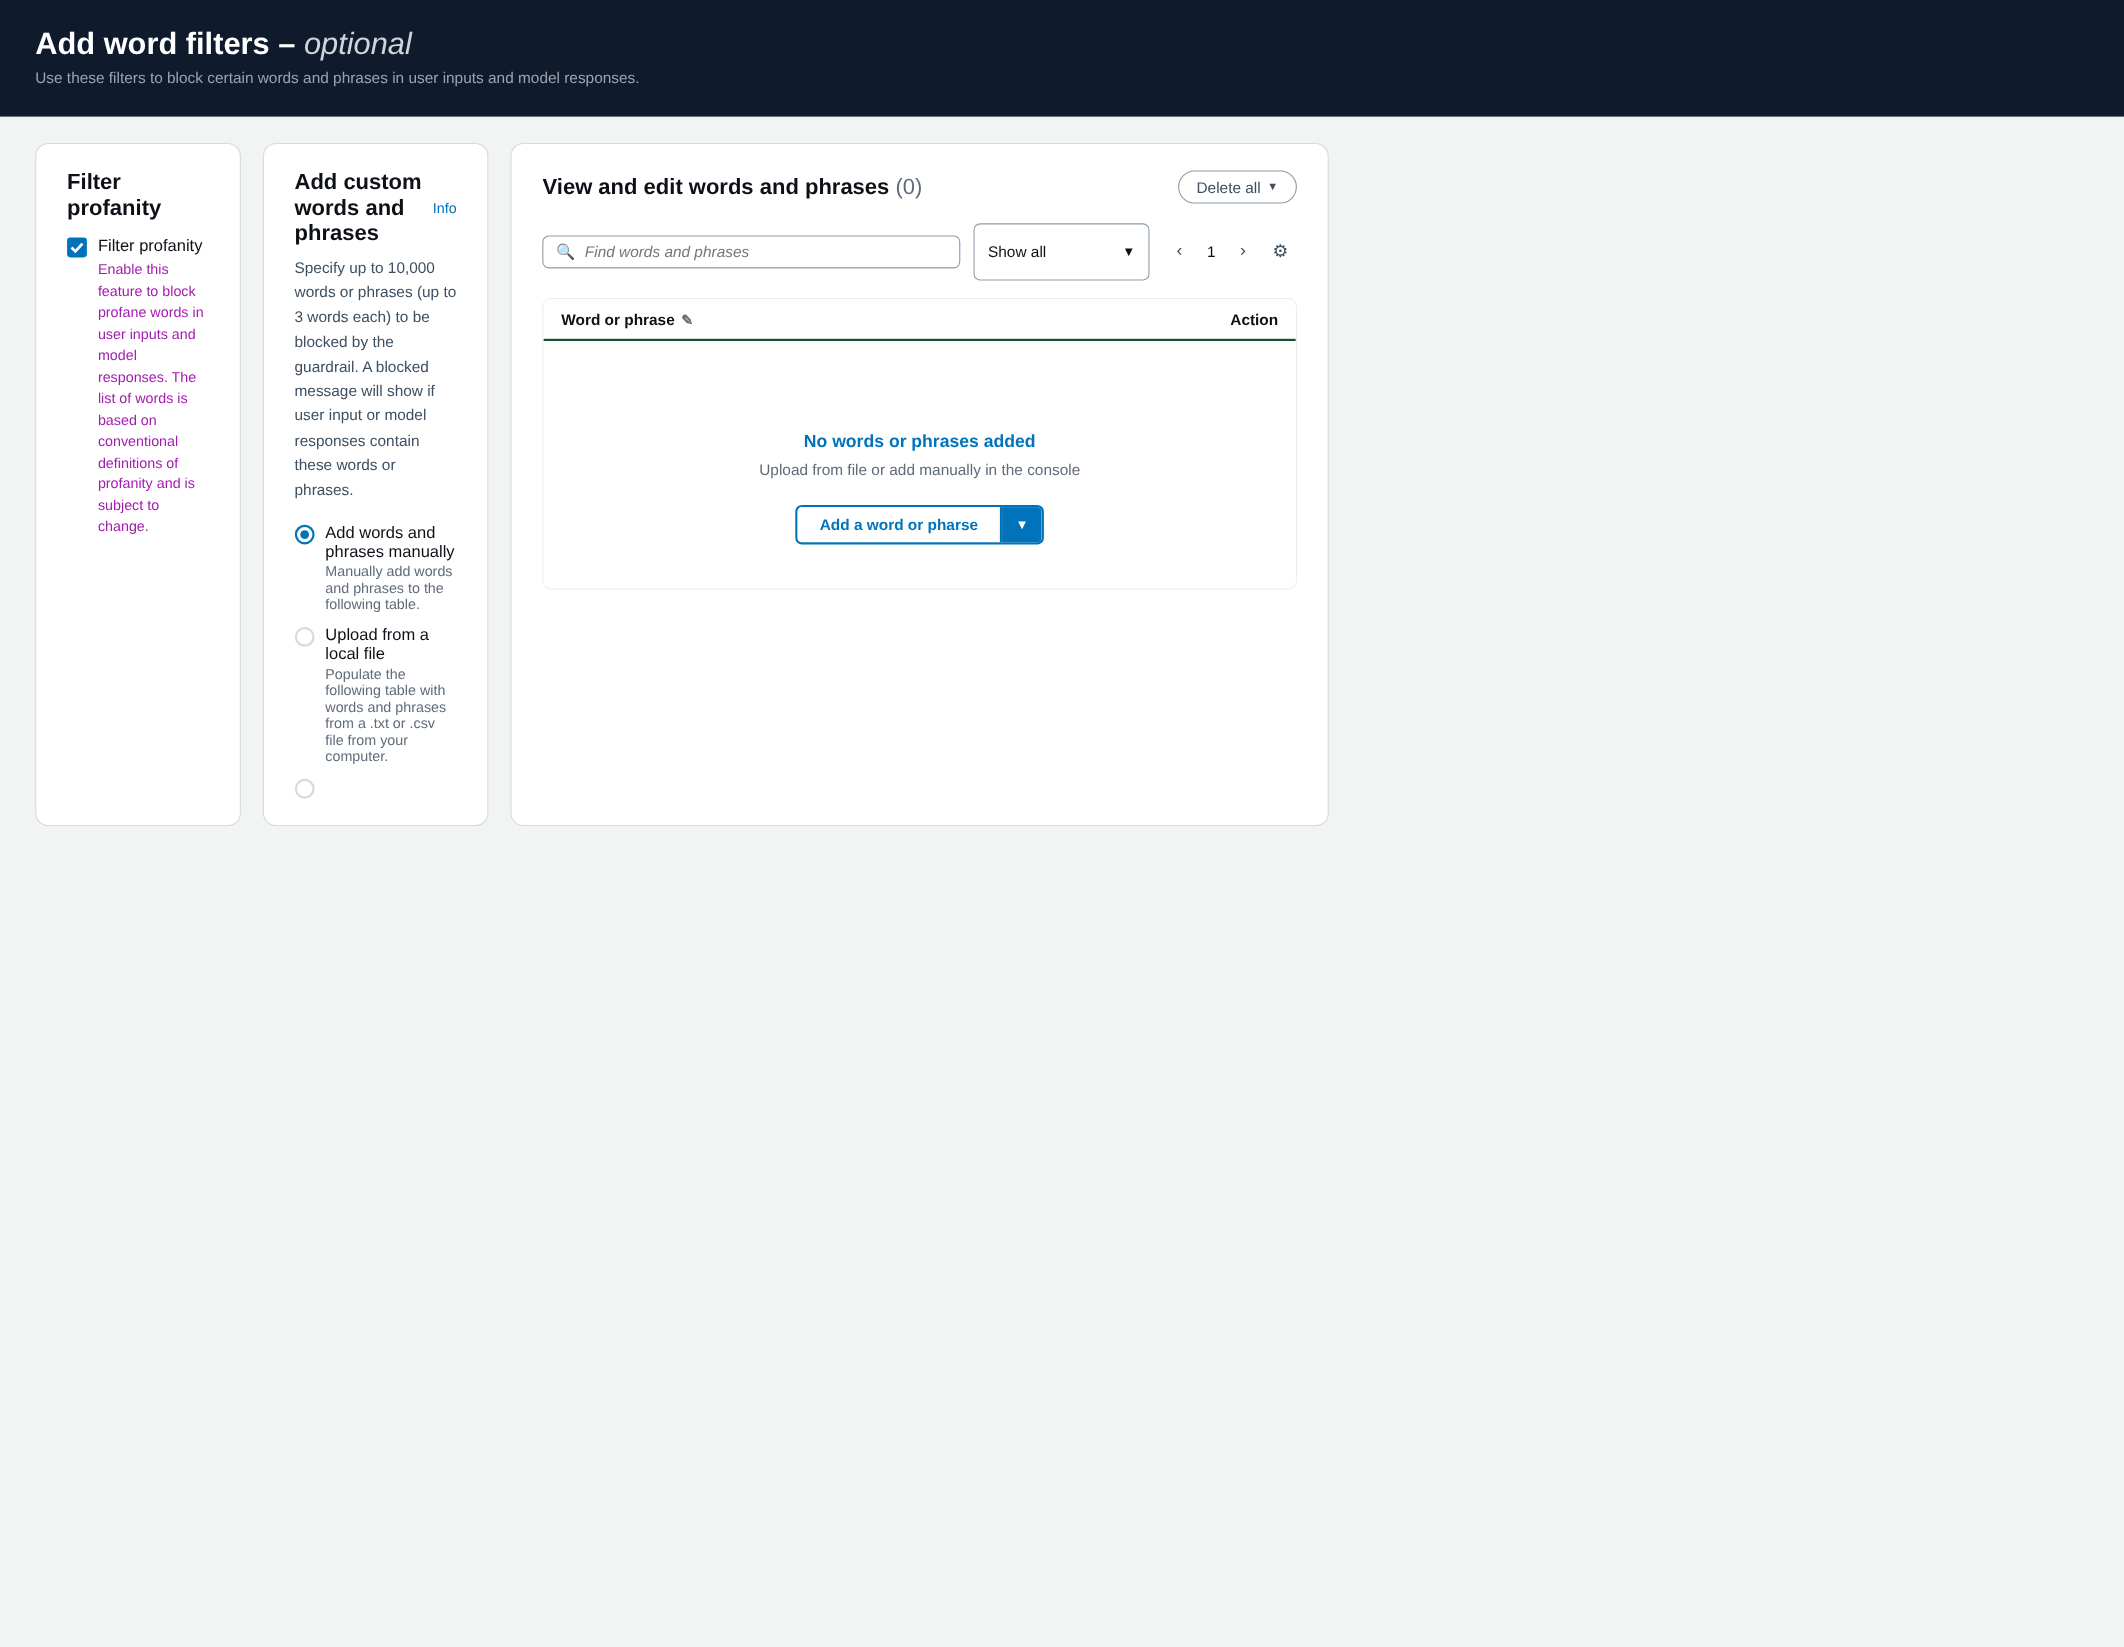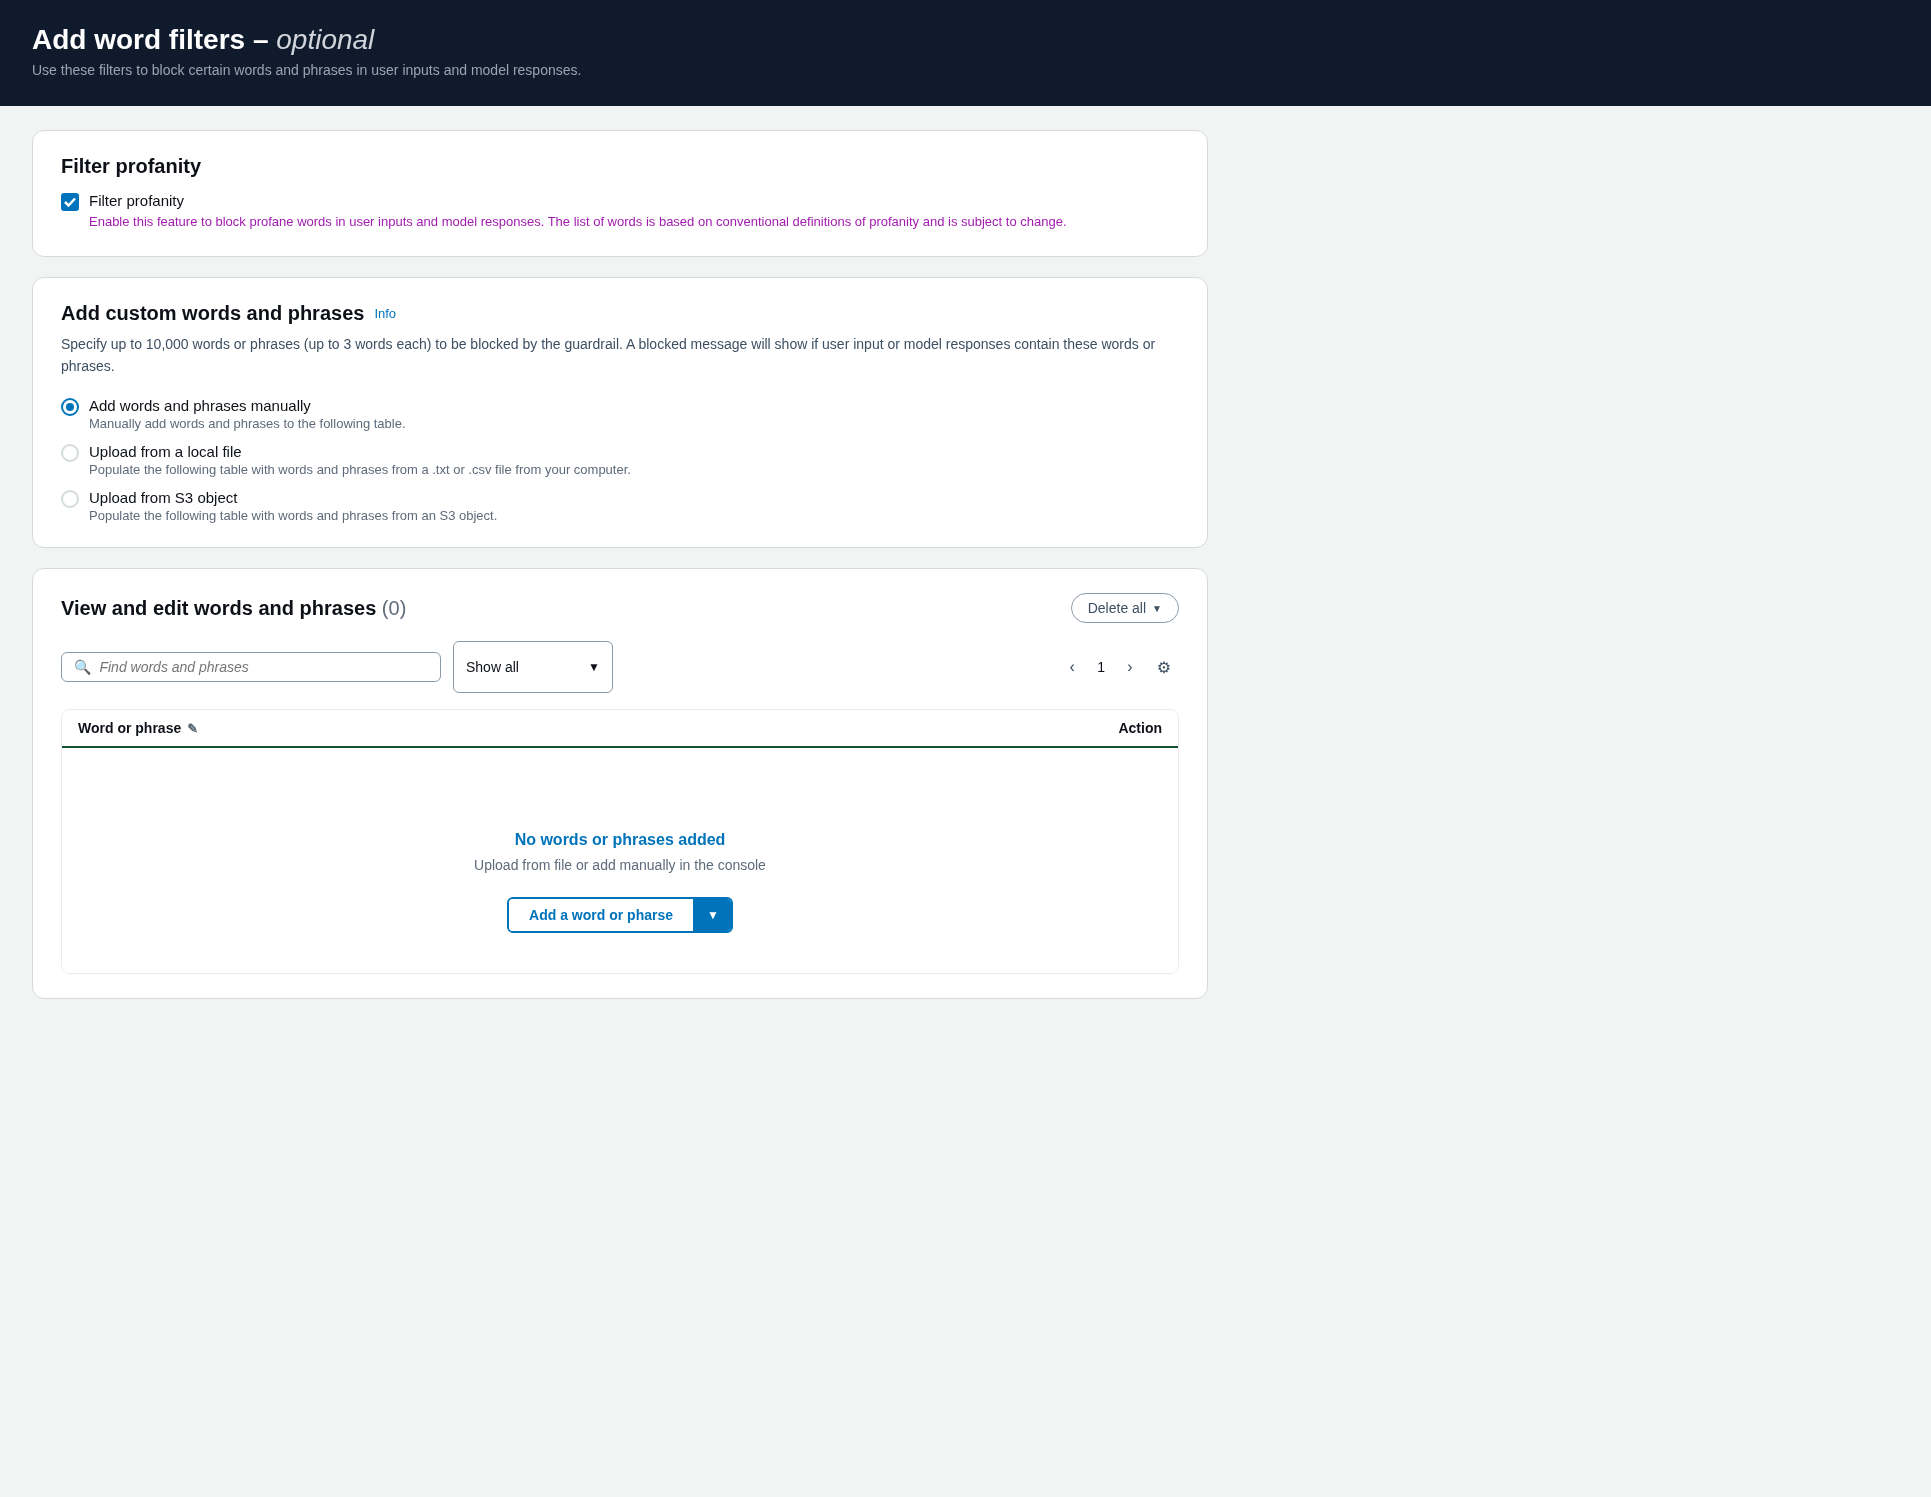--- a/index.html
+++ b/index.html
@@ -27,21 +27,20 @@
     }
 
     .page-header-subtitle {
       font-size: 14px;
       color: #9ca3af;
     }
 
     .content-area {
       padding: 24px 32px;
       display: flex;
-      flex-direction: column;
       gap: 20px;
       max-width: 1240px;
     }
 
     .card {
       background: #ffffff;
       border: 1px solid #d5dbdb;
       border-radius: 12px;
       padding: 24px 28px;
     }
@@ -449,24 +448,20 @@
       <div class="radio-row">
         <div class="radio-custom"></div>
         <div class="radio-label-group">
           <span class="radio-label">Upload from a local file</span>
           <span class="radio-description">Populate the following table with words and phrases from a .txt or .csv file from your computer.</span>
         </div>
       </div>
 
       <div class="radio-row">
         <div class="radio-custom"></div>
-        <div class="radio-label-group">
-          <span class="radio-label">Upload from S3 object</span>
-          <span class="radio-description">Populate the following table with words and phrases from an S3 object.</span>
-        </div>
       </div>
 
     </div>
   </div>
 
   <div class="card">
     <div class="view-edit-header">
       <div class="view-edit-title">
         <span>View and edit words and phrases</span>
         <span class="view-edit-count">(0)</span>

